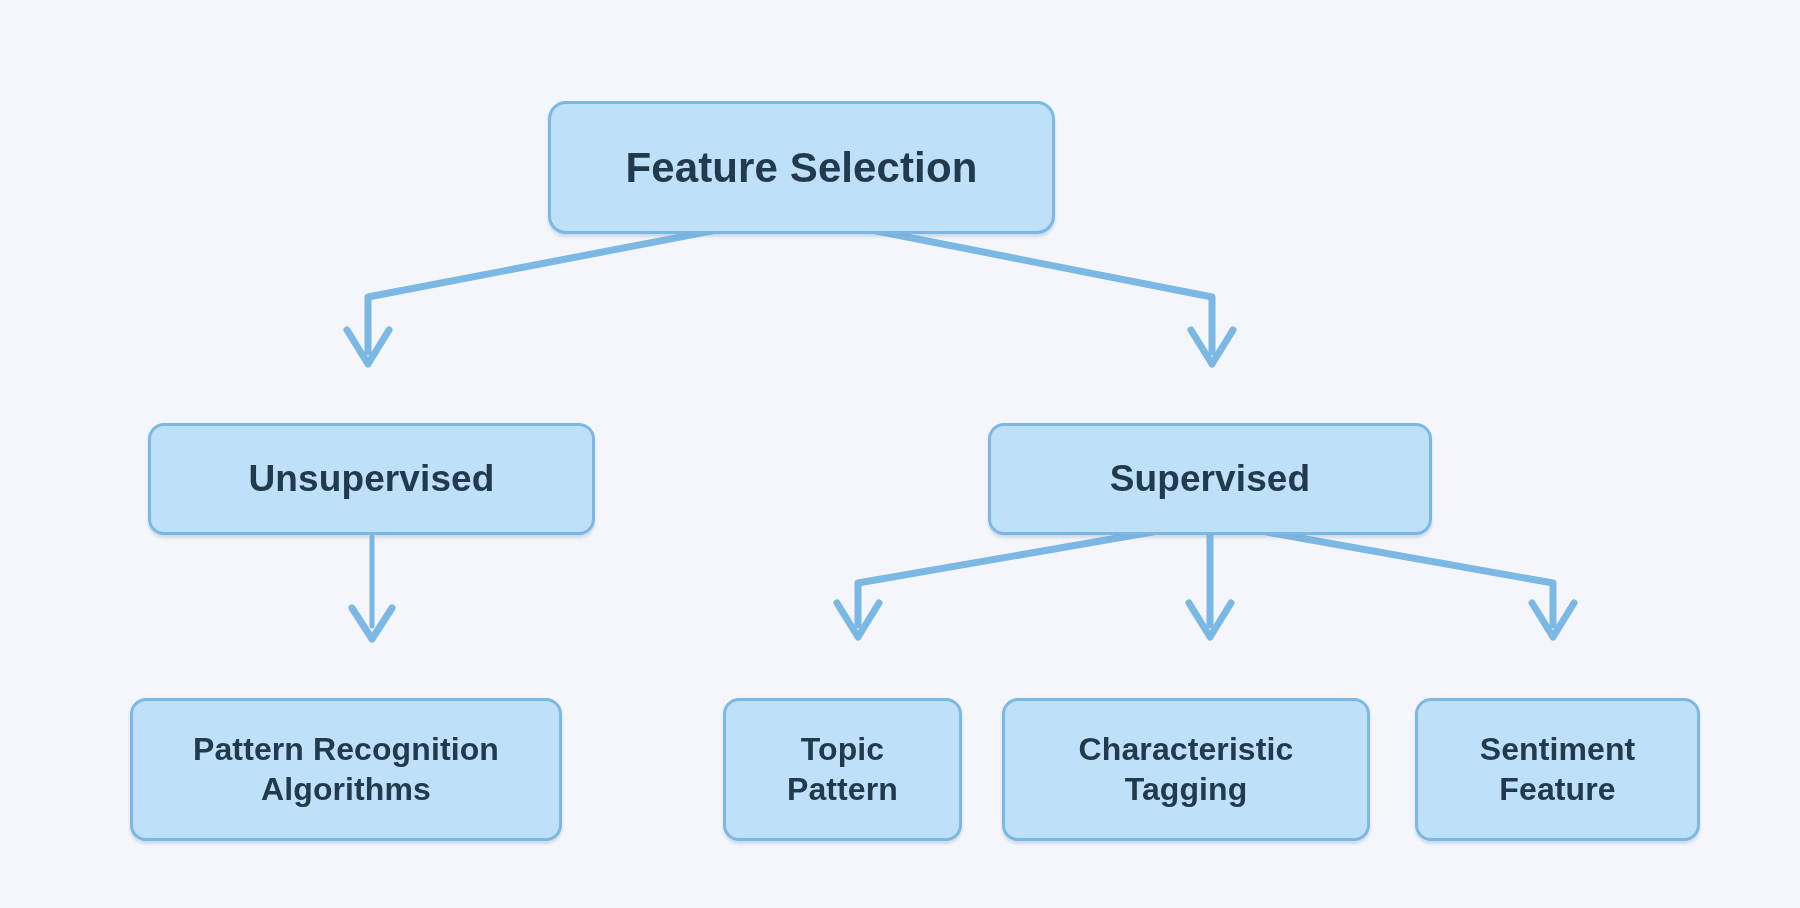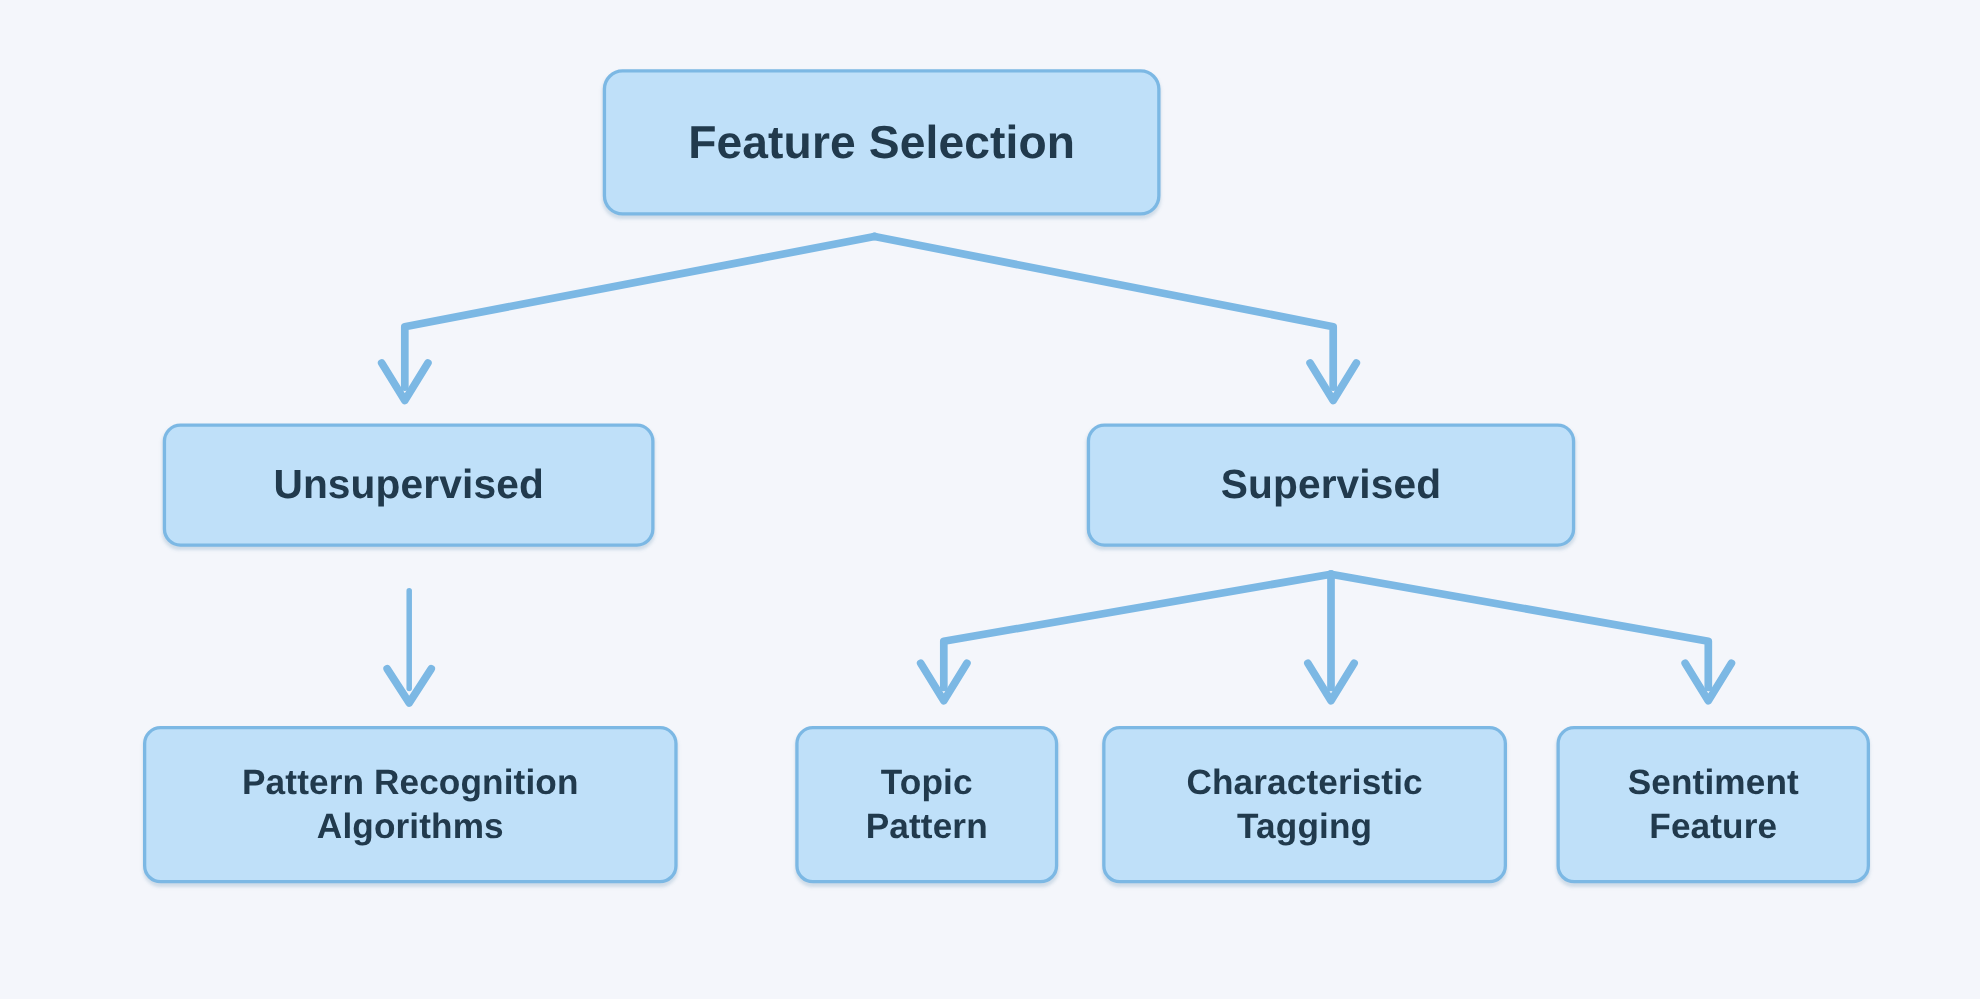--- a/index.html
+++ b/index.html
@@ -36,20 +36,21 @@
     text-align: center;
     background: #bfe0f9;
     border: 3px solid #7cb8e4;
     border-radius: 15px;
     color: #213a4d;
     font-weight: bold;
     line-height: 1.22;
     letter-spacing: 0.1px;
     box-shadow: 0 3px 3px rgba(120,160,190,0.30);
     white-space: pre-line;
+    margin-top: 38px;
   }
   .node-root {
     left: 548px;
     top: 63px;
     width: 507px;
     height: 133px;
     border-radius: 18px;
     font-size: 42px;
   }
   .node-l2 {
@@ -59,21 +60,21 @@
     border-radius: 16px;
   }
   .node-unsupervised { left: 148px;  width: 447px; }
   .node-supervised   { left: 988px;  width: 444px; }
   .node-leaf {
     top: 660px;
     height: 143px;
     font-size: 32px;
     border-radius: 16px;
   }
-  .node-pattern       { left: 130px;  width: 486px; }
+  .node-pattern       { left: 130px;  width: 432px; }
   .node-topic         { left: 723px;  width: 239px; }
   .node-characteristic{ left: 1002px; width: 368px; }
   .node-sentiment     { left: 1415px; width: 285px; }
   .node-label { display: block; }
 </style>
 </head>
 <body>
 
 <div id="diagram-root">
 

